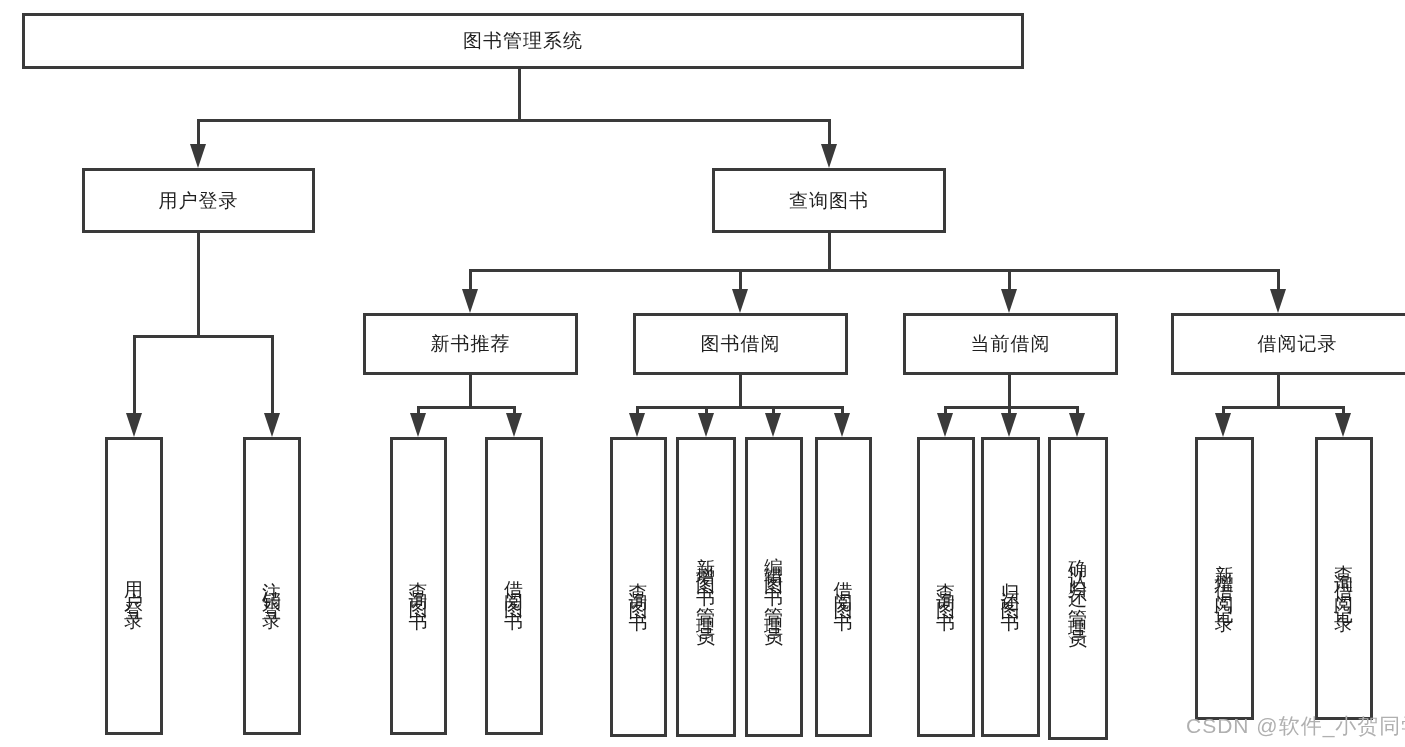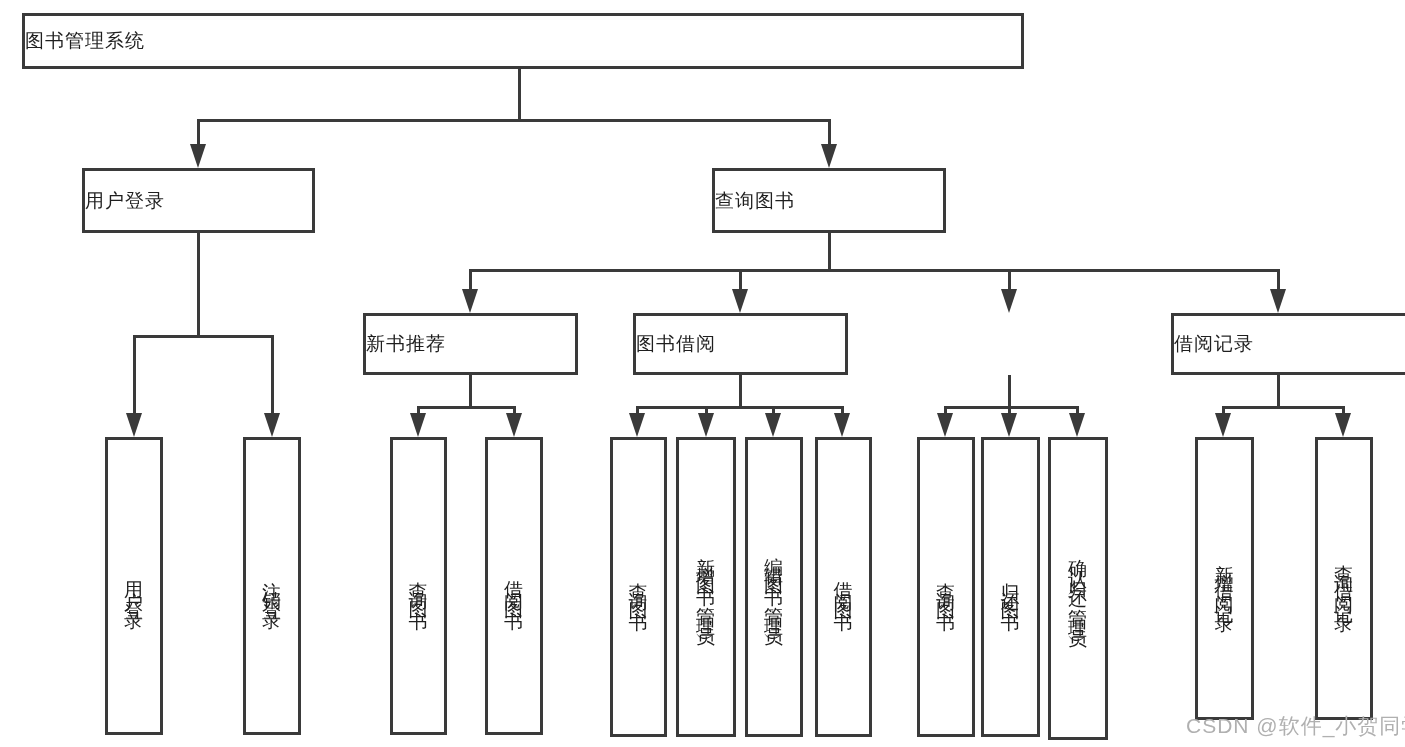--- a/index.html
+++ b/index.html
@@ -11,21 +11,21 @@
     overflow:hidden;
   }
   .node{
     position:absolute;
     box-sizing:border-box;
     border:3px solid #3a3a3a;
     background:#ffffff;
     color:#1f1f1f;
     display:flex;
     align-items:center;
-    justify-content:flex-start;
+    justify-content:center;
     font-size:19px;
     letter-spacing:1px;
   }
   .vnode{
     position:absolute;
     box-sizing:border-box;
     border:3px solid #3a3a3a;
     background:#ffffff;
     color:#1f1f1f;
     display:flex;
@@ -103,20 +103,23 @@
   <div class="arrow" style="left:1001px;top:289px;"></div>
   <div class="vline" style="left:1277px;top:269px;height:22px;"></div>
   <div class="arrow" style="left:1270px;top:289px;"></div>
 
   <div class="node" style="left:363px;top:313px;width:215px;height:62px;">
     <span>新书推荐</span>
   </div>
   <div class="node" style="left:633px;top:313px;width:215px;height:62px;">
     <span>图书借阅</span>
   </div>
+  <div class="node" style="left:903px;top:313px;width:215px;height:62px;">
+    <span>当前借阅</span>
+  </div>
   <div class="node" style="left:1171px;top:313px;width:253px;height:62px;">
     <span>借阅记录</span>
   </div>
 
   <div class="vline" style="left:469px;top:375px;height:31px;"></div>
   <div class="hline" style="left:417px;top:406px;width:98px;"></div>
   <div class="vline" style="left:417px;top:406px;height:9px;"></div>
   <div class="arrow" style="left:410px;top:413px;"></div>
   <div class="vline" style="left:513px;top:406px;height:9px;"></div>
   <div class="arrow" style="left:506px;top:413px;"></div>

